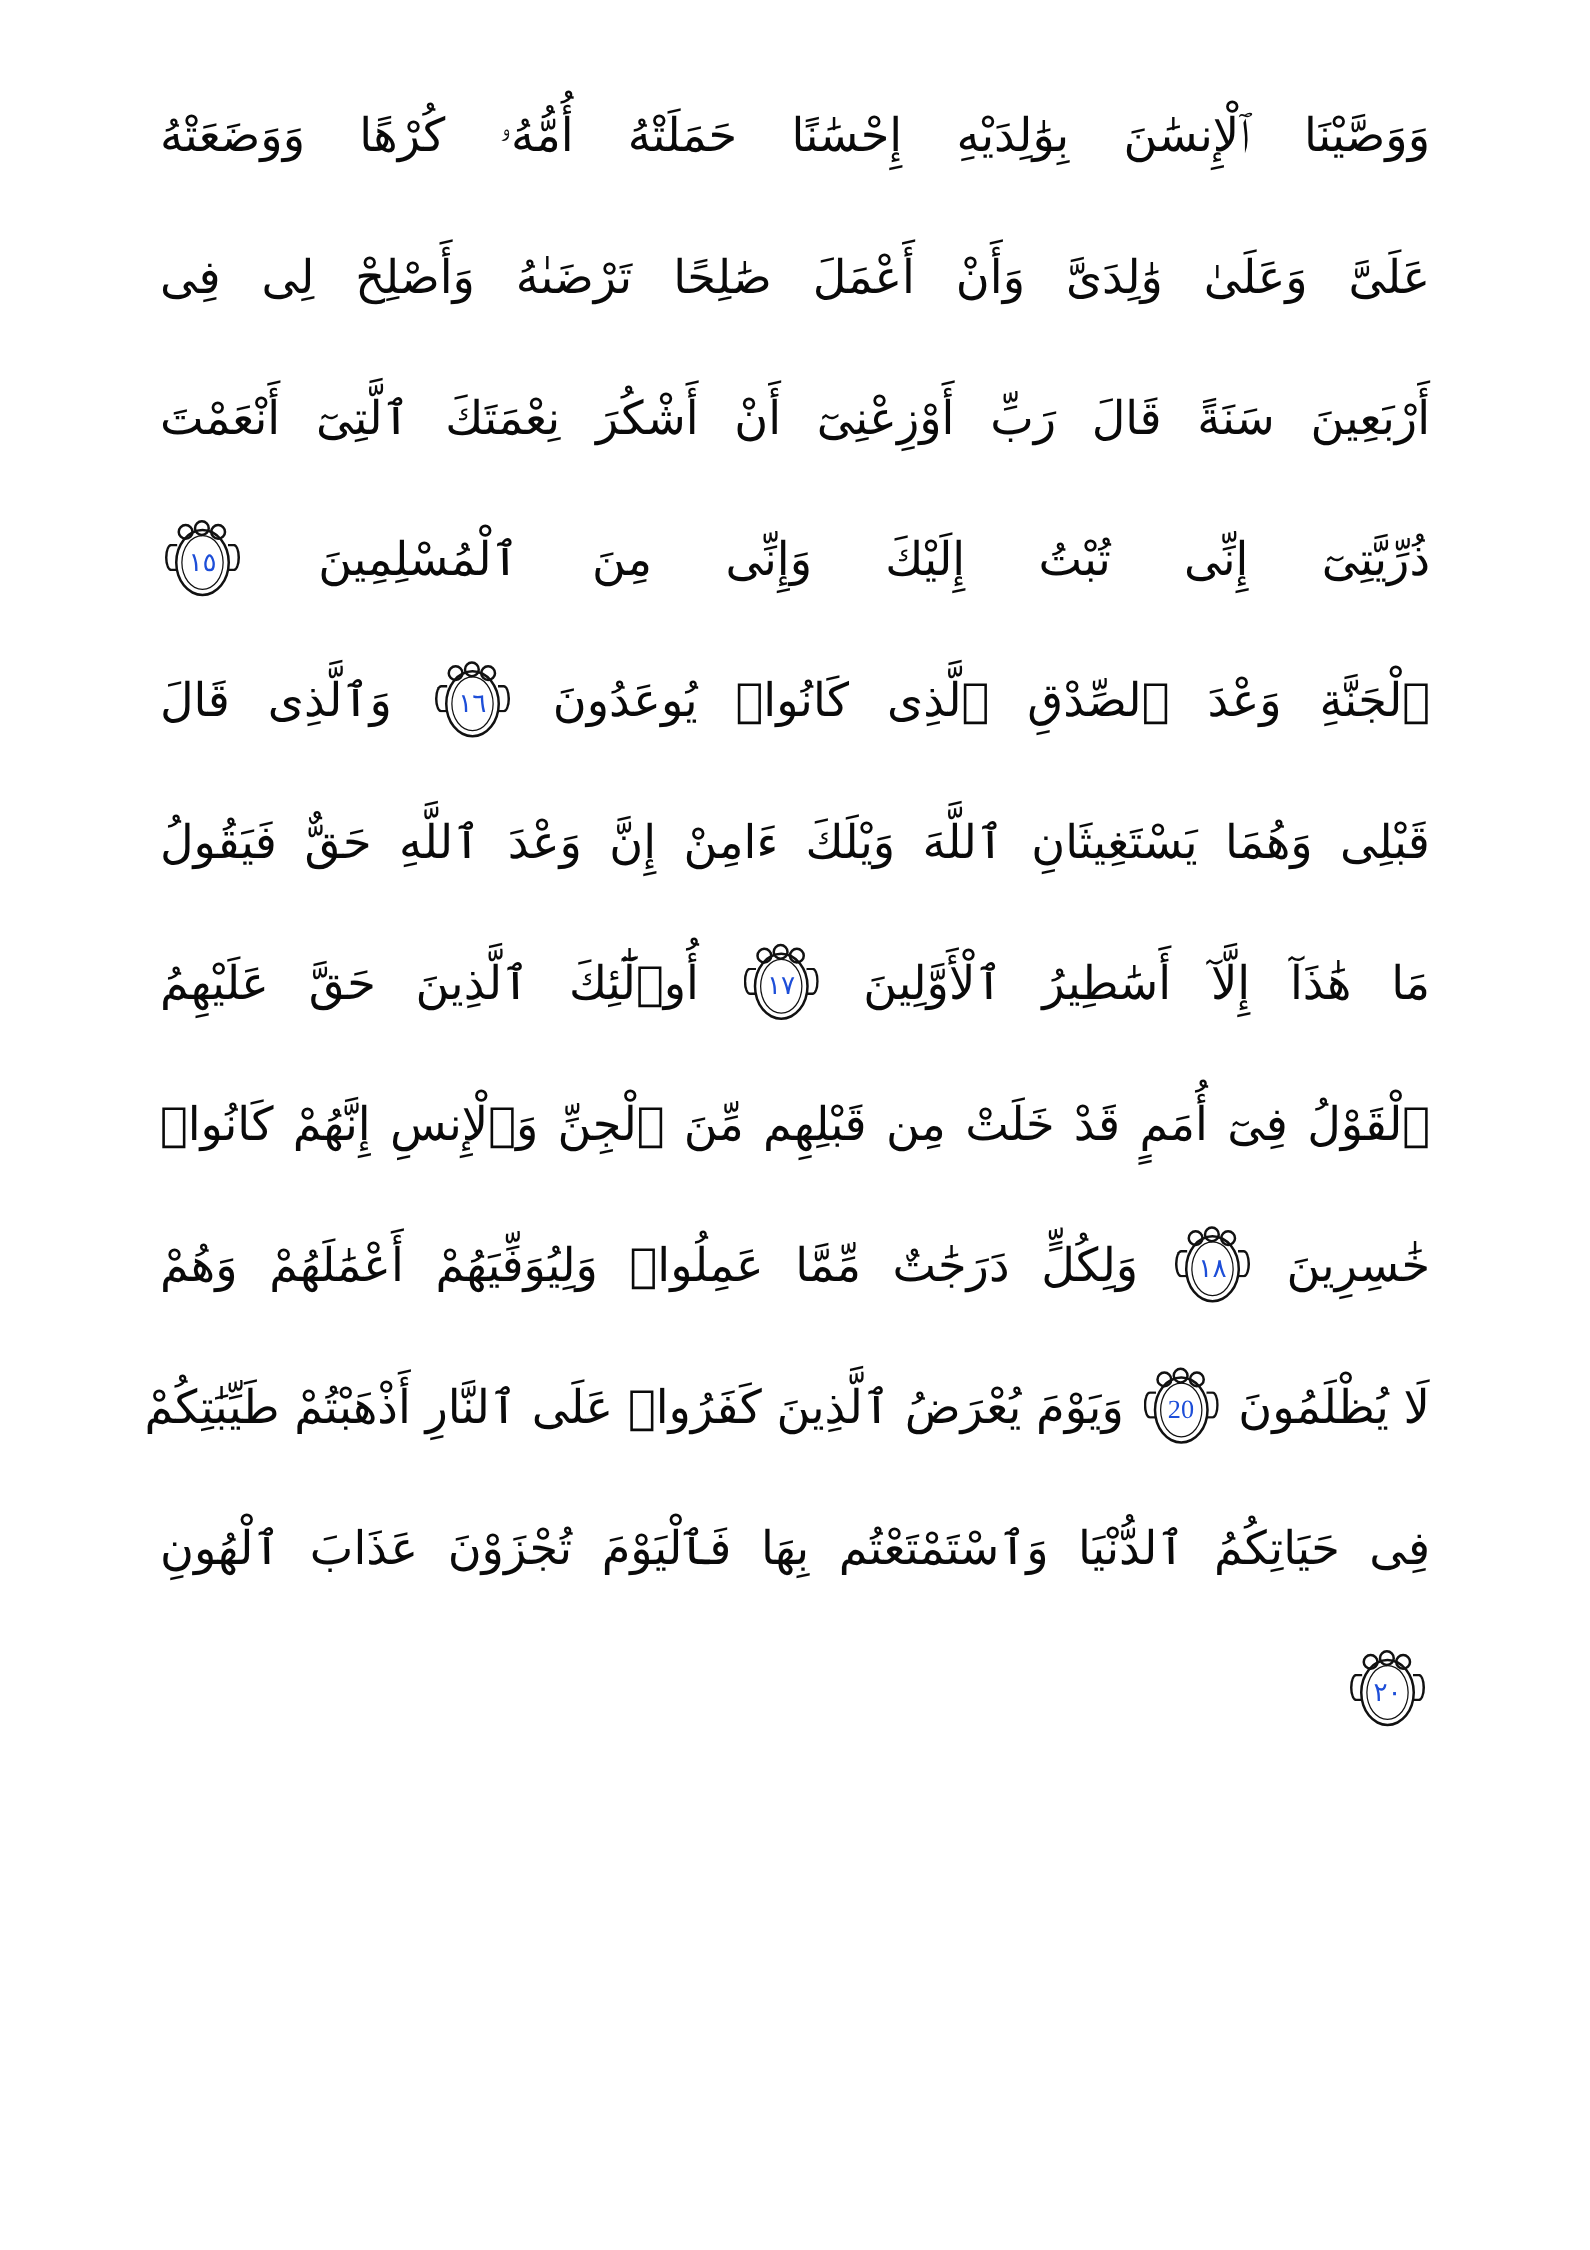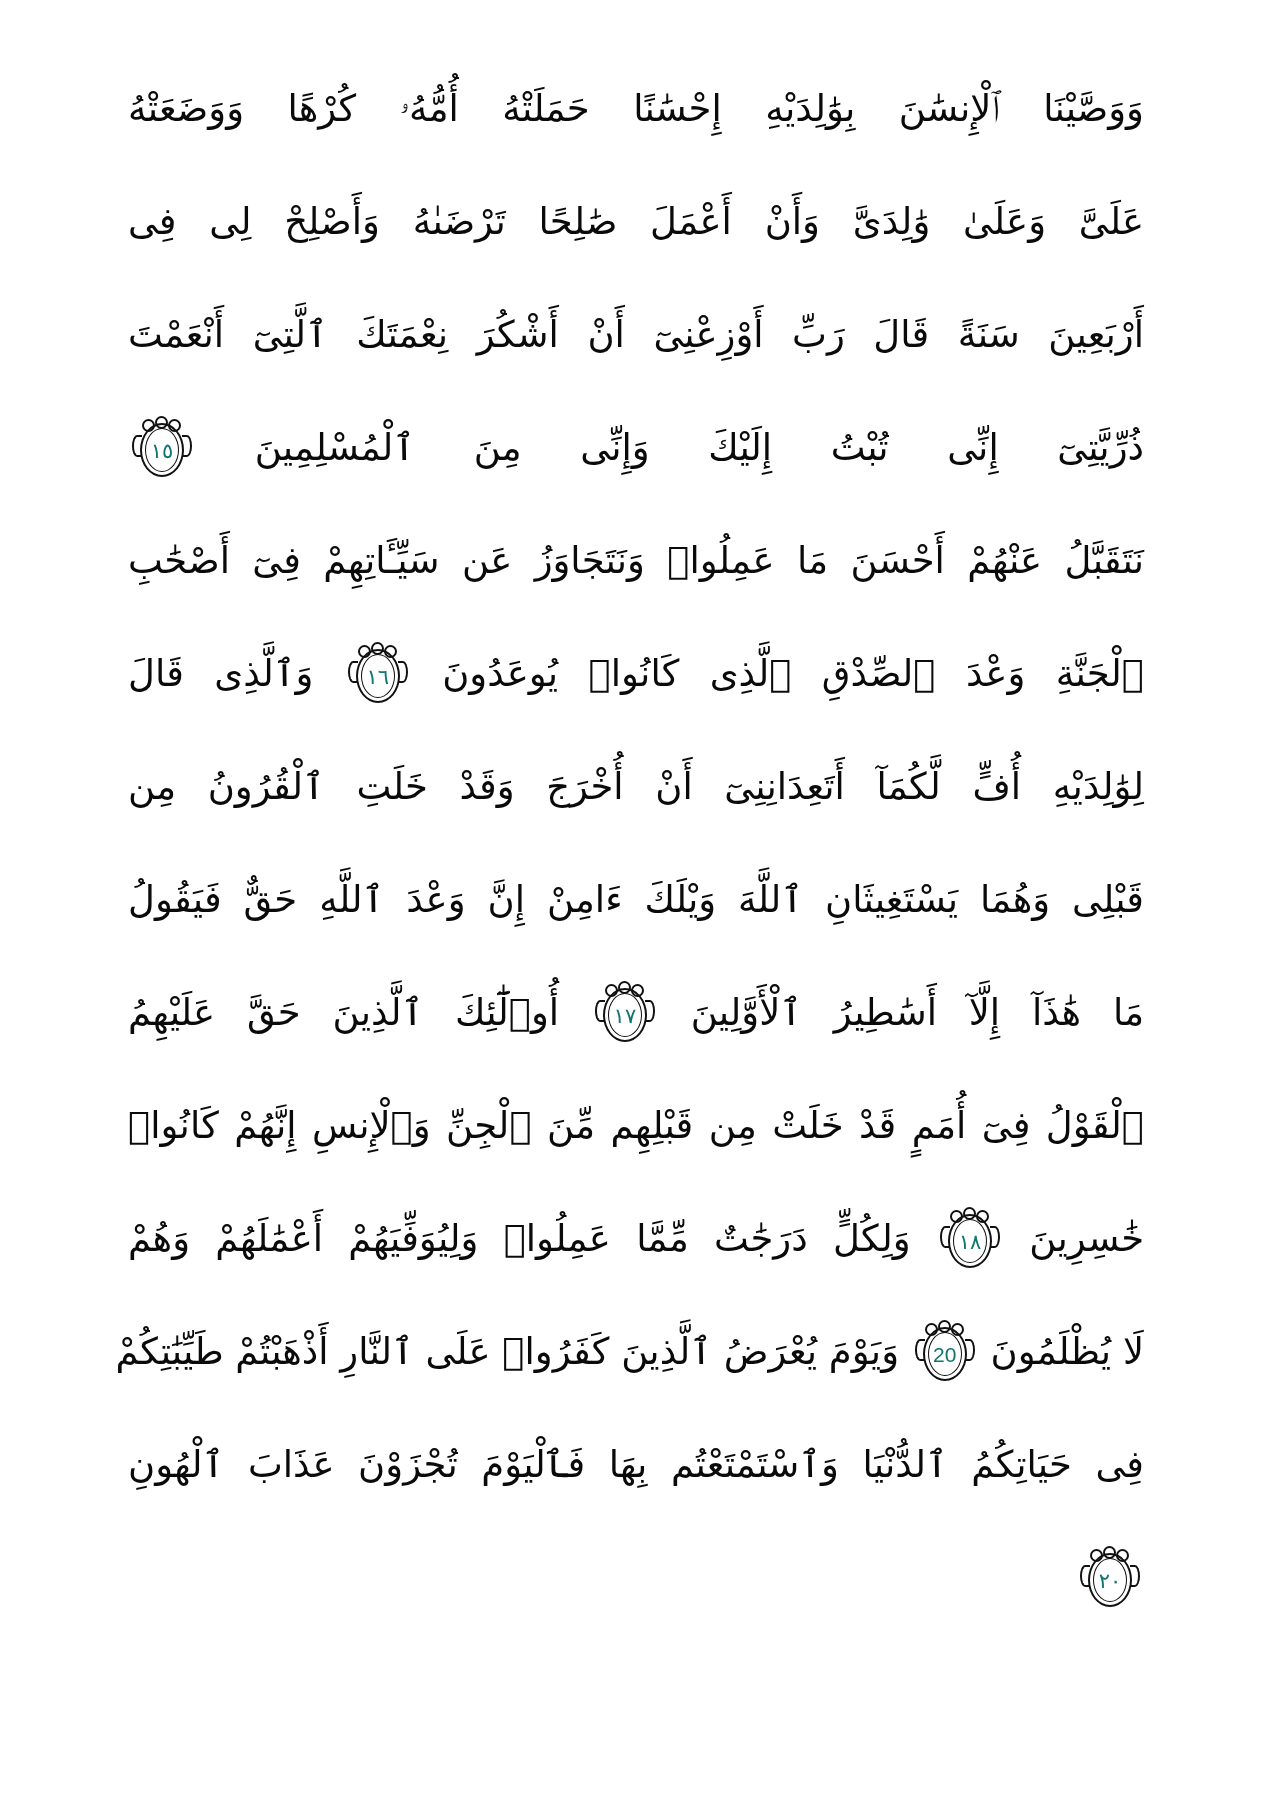--- a/index.html
+++ b/index.html
@@ -122,23 +122,23 @@
     box-sizing: border-box;
   }
   .ayah-marker .wing.w-left { left: -3px; border-left: 2px solid #111; border-radius: 60% 0 0 60%; }
   .ayah-marker .wing.w-right { right: -3px; border-right: 2px solid #111; border-radius: 0 60% 60% 0; }
 
   .ayah-marker .num {
     position: absolute;
     left: 50%;
     top: 50%;
     transform: translate(-50%, -50%);
-    font-family: Liberation Sans, sans-serif;
+    font-family: Liberation Serif, serif;
     font-size: 21px;
-    color: #0f766e;
+    color: #1d4ed8;
     line-height: 1;
     white-space: nowrap;
     direction: rtl;
   }
 </style>
 </head>
 <body>
 
 <div class="page">
   <div class="text-block">
@@ -163,42 +163,36 @@
         <span class="petal p2"></span>
         <span class="petal p3"></span>
         <span class="wing w-left"></span>
         <span class="wing w-right"></span>
         <span class="ring-outer"></span>
         <span class="ring-inner"></span>
         <span class="num">١٥</span>
       </span>
     </div>
 
-    <div class="ayah-line stretch">
-      <span class="seg">نَتَقَبَّلُ عَنْهُمْ أَحْسَنَ مَا عَمِلُوا۟ وَنَتَجَاوَزُ عَن سَيِّـَٔاتِهِمْ فِىٓ أَصْحَٰبِ</span>
-    </div>
 
     <div class="ayah-line stretch">
       <span class="seg">ٱلْجَنَّةِ وَعْدَ ٱلصِّدْقِ ٱلَّذِى كَانُوا۟ يُوعَدُونَ</span>
       <span class="ayah-marker">
         <span class="petal p1"></span>
         <span class="petal p2"></span>
         <span class="petal p3"></span>
         <span class="wing w-left"></span>
         <span class="wing w-right"></span>
         <span class="ring-outer"></span>
         <span class="ring-inner"></span>
         <span class="num">١٦</span>
       </span>
       <span class="seg">وَٱلَّذِى قَالَ</span>
     </div>
 
-    <div class="ayah-line stretch">
-      <span class="seg">لِوَٰلِدَيْهِ أُفٍّ لَّكُمَآ أَتَعِدَانِنِىٓ أَنْ أُخْرَجَ وَقَدْ خَلَتِ ٱلْقُرُونُ مِن</span>
-    </div>
 
     <div class="ayah-line stretch">
       <span class="seg">قَبْلِى وَهُمَا يَسْتَغِيثَانِ ٱللَّهَ وَيْلَكَ ءَامِنْ إِنَّ وَعْدَ ٱللَّهِ حَقٌّ فَيَقُولُ</span>
     </div>
 
     <div class="ayah-line stretch">
       <span class="seg">مَا هَٰذَآ إِلَّآ أَسَٰطِيرُ ٱلْأَوَّلِينَ</span>
       <span class="ayah-marker">
         <span class="petal p1"></span>
         <span class="petal p2"></span>

